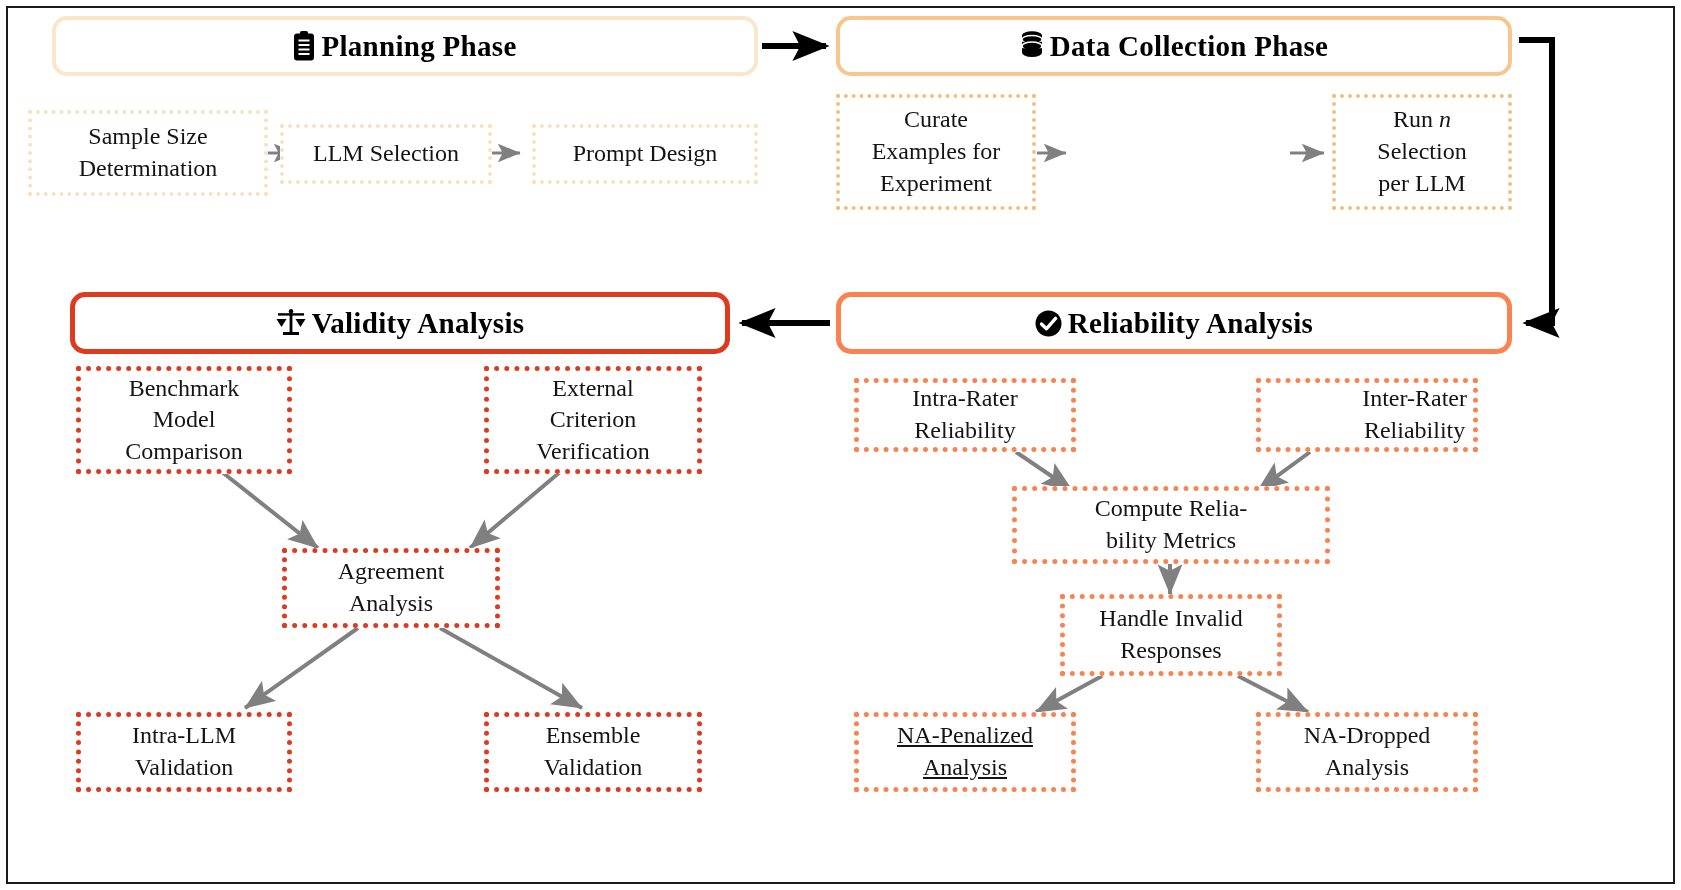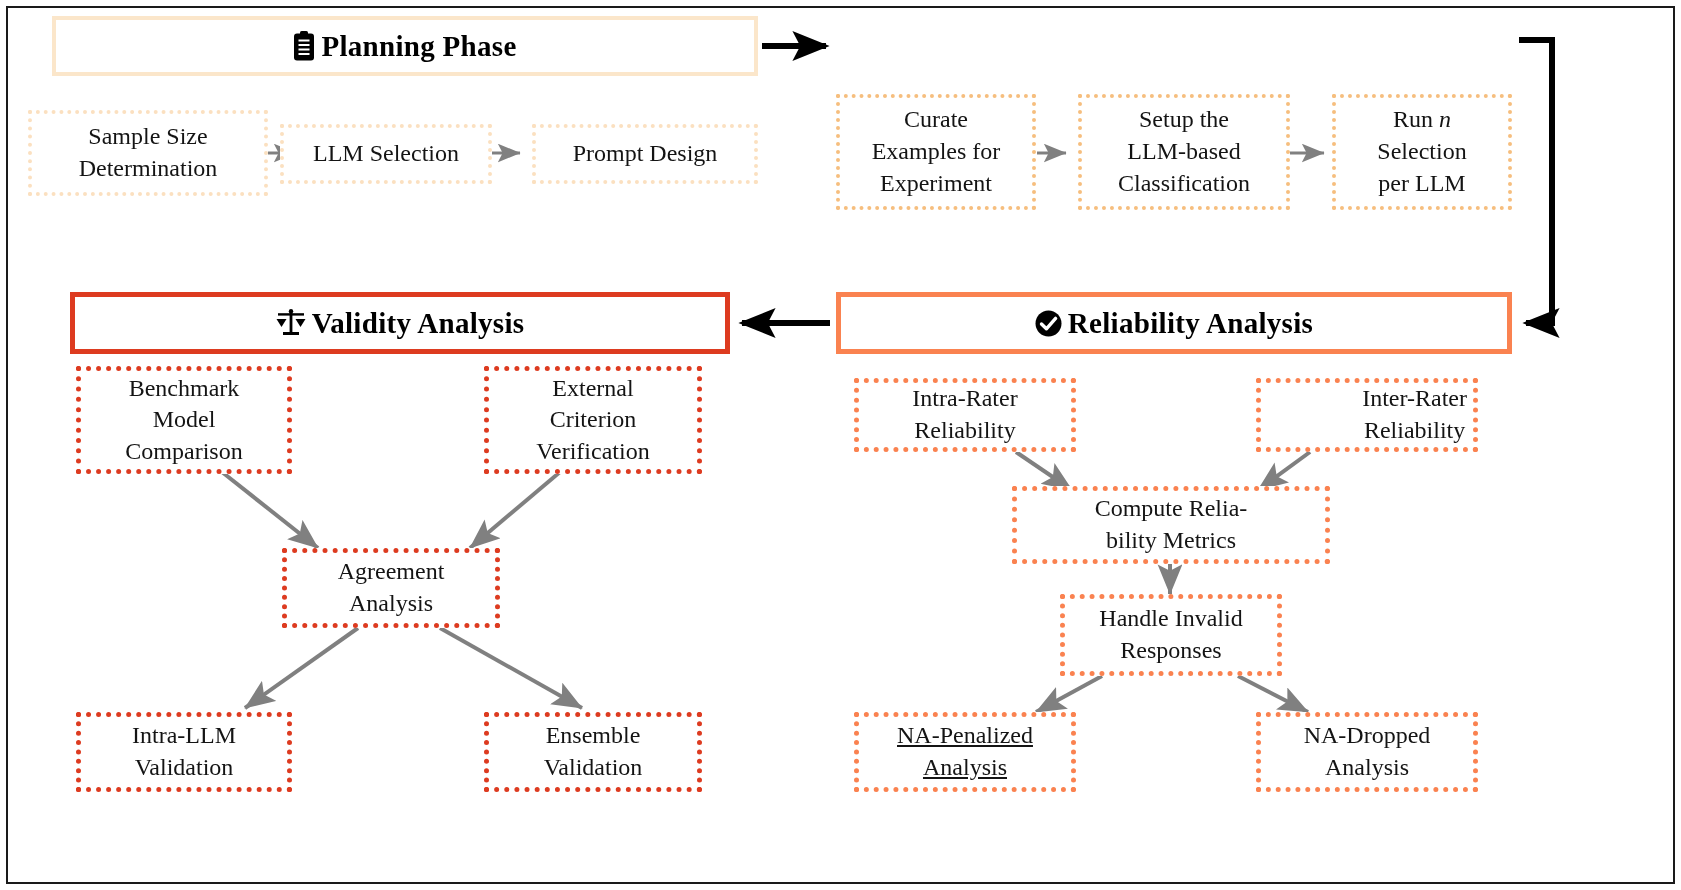--- a/index.html
+++ b/index.html
@@ -32,20 +32,21 @@
     box-sizing: border-box;
     background: #ffffff;
     display: flex;
     align-items: center;
     justify-content: center;
     gap: 6px;
     font-weight: bold;
     font-size: 29px;
     color: #000000;
     letter-spacing: 0.3px;
+    border-radius: 15px;
   }
   .phase-header .phase-icon {
     display: inline-flex;
     align-items: center;
     justify-content: center;
     line-height: 0;
   }
   .phase-title {
     white-space: nowrap;
   }
@@ -158,36 +159,45 @@
     <span>
       <span>Sample Size</span><br>
       <span>Determination</span>
     </span>
   </div>
 
   <div class="step tone-cream" style="left:532px; top:124px; width:226px; height:60px;">
     <span>Prompt Design</span>
   </div>
 
+  <div class="phase-header" id="datacollection-header">
+    <span class="phase-icon">
+      <svg width="24" height="30" viewBox="0 0 24 30" xmlns="http://www.w3.org/2000/svg">
+        <ellipse cx="12" cy="4.4" rx="10" ry="4.2" fill="#000"></ellipse>
+        <rect x="2" y="4.4" width="20" height="4.2" fill="#000"></rect>
+        <ellipse cx="12" cy="8.6" rx="10" ry="4.2" fill="#000"></ellipse>
+        <ellipse cx="12" cy="8.6" rx="10" ry="4.2" fill="none" stroke="#fff" stroke-width="1.5"></ellipse>
+        <ellipse cx="12" cy="14.8" rx="10" ry="4.2" fill="#000"></ellipse>
+        <rect x="2" y="10.8" width="20" height="4.2" fill="#000"></rect>
+        <ellipse cx="12" cy="15.2" rx="10" ry="4.2" fill="none" stroke="#fff" stroke-width="1.5"></ellipse>
+        <rect x="2" y="17.2" width="20" height="4.6" fill="#000"></rect>
+        <ellipse cx="12" cy="21.8" rx="10" ry="4.2" fill="#000"></ellipse>
+      </svg>
+    </span>
+    <span class="phase-title">Data Collection Phase</span>
+  </div>
 
   <div class="step tone-peach" style="left:836px; top:94px; width:200px; height:116px;">
     <span>
       <span>Curate</span><br>
       <span>Examples for</span><br>
       <span>Experiment</span>
     </span>
   </div>
 
-  <div class="step tone-peach" style="left:1078px; top:94px; width:212px; height:116px;">
-    <span>
-      <span>Setup the</span><br>
-      <span>LLM-based</span><br>
-      <span>Classification</span>
-    </span>
-  </div>
 
   <div class="step tone-peach" style="left:1332px; top:94px; width:180px; height:116px;">
     <span>
       <span>Run </span><i>n</i><br>
       <span>Selection</span><br>
       <span>per LLM</span>
     </span>
   </div>
 
   <div class="phase-header" id="validity-header">

